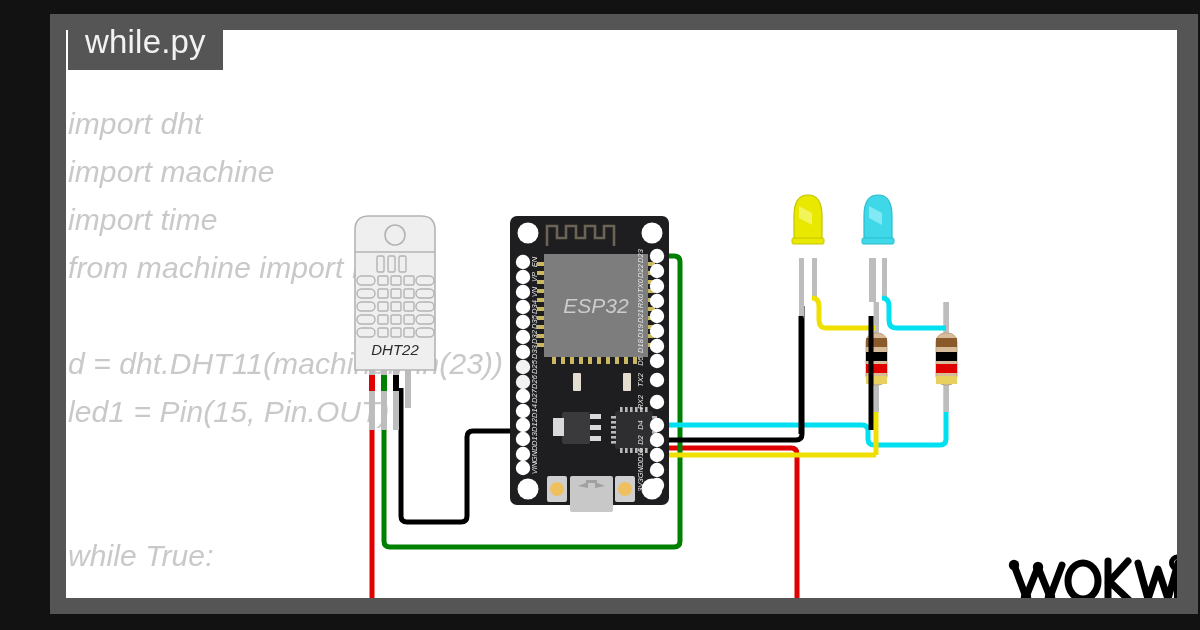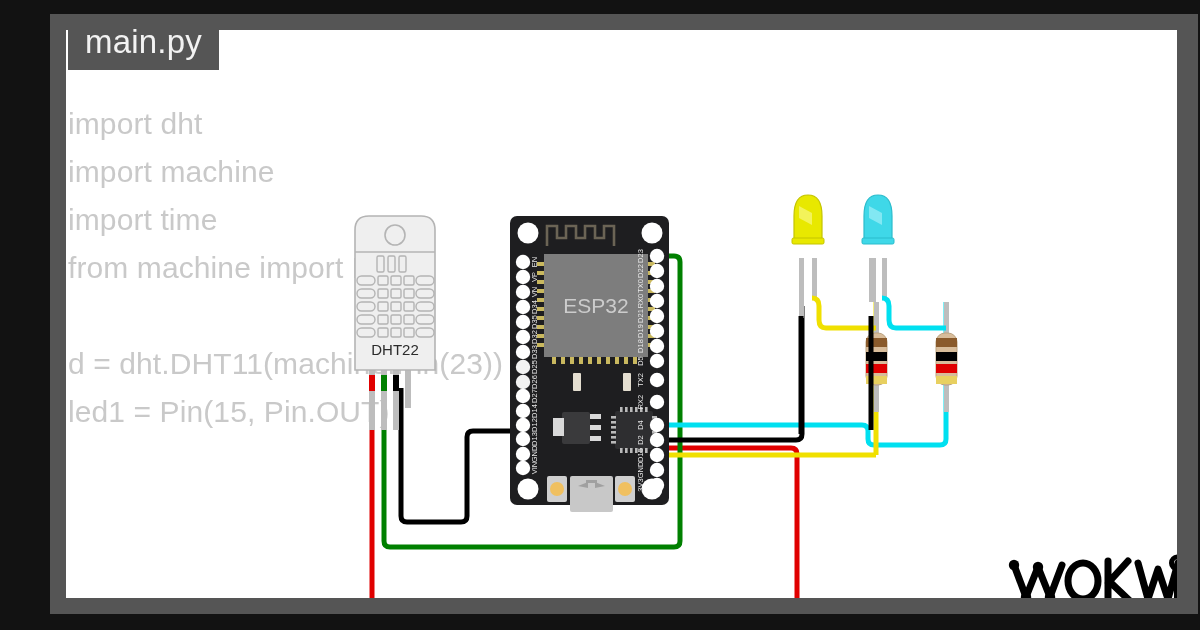--- a/index.html
+++ b/index.html
@@ -17,20 +17,21 @@
     position: absolute; left: 50px; top: 14px;
     width: 1148px; height: 600px;
     background: #555555;
   }
   
   .canvas {
     position: absolute; left: 66px; top: 30px;
     width: 1111px; height: 568px;
     background: #ffffff;
     overflow: hidden;
+    font-style: italic;
   }
 
   
   .file-tab {
     position: absolute; left: 68px; top: 14px;
     background: #555555;
     color: #f2f2f2;
     font-size: 33px;
     line-height: 56px;
     padding: 0 17px;
@@ -70,20 +71,21 @@
 
     <div class="code-layer">
       <div class="code-line" style="top:77px">import dht</div>
       <div class="code-line" style="top:125px">import machine</div>
       <div class="code-line" style="top:173px">import time</div>
       <div class="code-line" style="top:221px">from machine import Pin</div>
       <div class="code-line" style="top:269px"></div>
       <div class="code-line" style="top:317px">d = dht.DHT11(machine.Pin(23))</div>
       <div class="code-line" style="top:365px">led1 = Pin(15, Pin.OUT)</div>
       <div class="code-line" style="top:461px"></div>
+      <div class="code-line" style="top:509px">while True:</div>
     </div>
 
     <svg class="diagram" viewBox="0 0 1111 568" width="1111" height="568">
 
       <g fill="none" stroke-linecap="butt" stroke-linejoin="round">
 
         <path d="M 306 358 L 306 568" stroke="#e00000" stroke-width="5"></path>
         <path d="M 603 418 L 725 418 Q 731 418 731 424 L 731 568" stroke="#e00000" stroke-width="5"></path>
 
         <path d="M 318 358 L 318 511 Q 318 517 324 517 L 608 517 Q 614 517 614 511 L 614 232 Q 614 226 608 226 L 603 226" stroke="#008000" stroke-width="5"></path>
@@ -393,15 +395,15 @@
         <g>
           <rect x="170" y="30" width="7" height="26" rx="3" fill="#000000"></rect>
           <circle cx="173.5" cy="18" r="6" fill="none" stroke="#000000" stroke-width="5"></circle>
         </g>
         <text x="0" y="68" font-size="0.1" fill="none">WOKWI</text>
       </svg>
     </div>
 
   </div>
 
-  <div class="file-tab">main.py</div>
+  <div class="file-tab">while.py</div>
 
 </div>
 
 </body></html>

